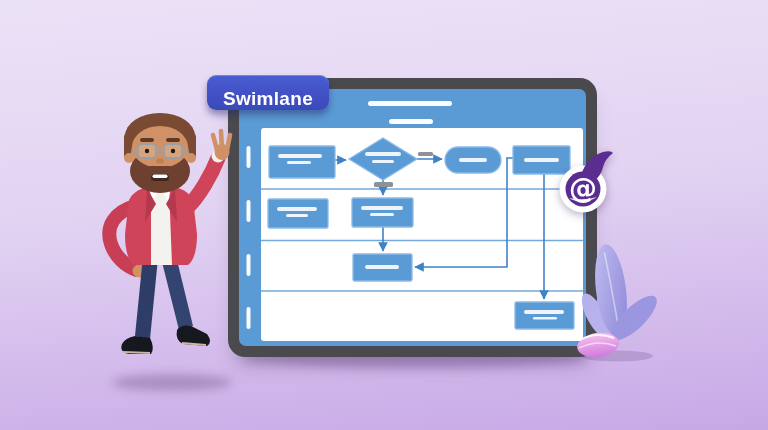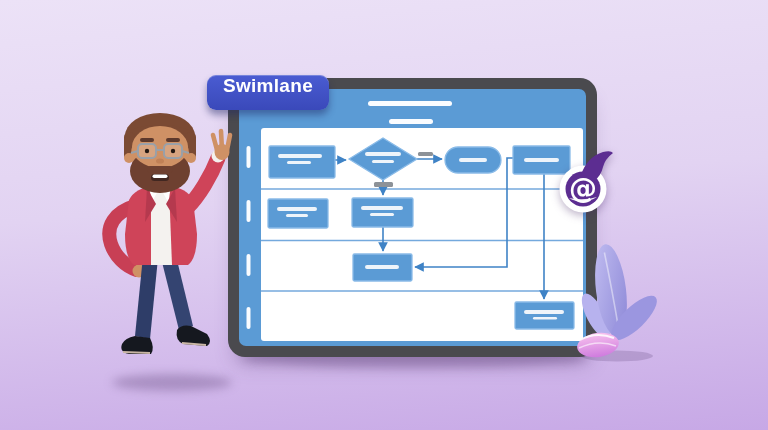--- a/index.html
+++ b/index.html
@@ -7,21 +7,21 @@
   .scene{position:relative;width:768px;height:430px;overflow:hidden;
          background:linear-gradient(175deg,#ece2f7 0%,#e2d3f2 45%,#c7a8e6 100%);}
   .abs{position:absolute;}
   .soft-shadow{border-radius:50%;filter:blur(5px);}
   .board-frame{left:228px;top:78px;width:369px;height:279px;background:#4a4a4e;border-radius:17px;
                box-shadow:0 14px 20px -8px rgba(88,58,115,.38);}
   .panel-svg{position:absolute;left:11px;top:11px;background:#5b9bd5;border-radius:7px;display:block;}
   .badge{left:207px;top:75px;width:122px;height:35px;border-radius:9px;
          background:linear-gradient(180deg,#4a5cd2 0%,#3a49ba 100%);
          box-shadow:0 5px 7px rgba(32,38,100,.45), inset 0 1px 0 rgba(255,255,255,.25);
-         display:flex;align-items:flex-start;justify-content:center;}
+         display:flex;align-items:flex-end;justify-content:center;}
   .badge span{color:#fff;font-weight:bold;font-size:19px;letter-spacing:.3px;}
   .character{left:95px;top:108px;}
   .logo-svg{left:551px;top:147px;filter:drop-shadow(0 3px 4px rgba(70,40,100,.35));}
   .plant-svg{left:572px;top:228px;}
 </style>
 </head>
 <body>
 
 <div class="scene">
 

